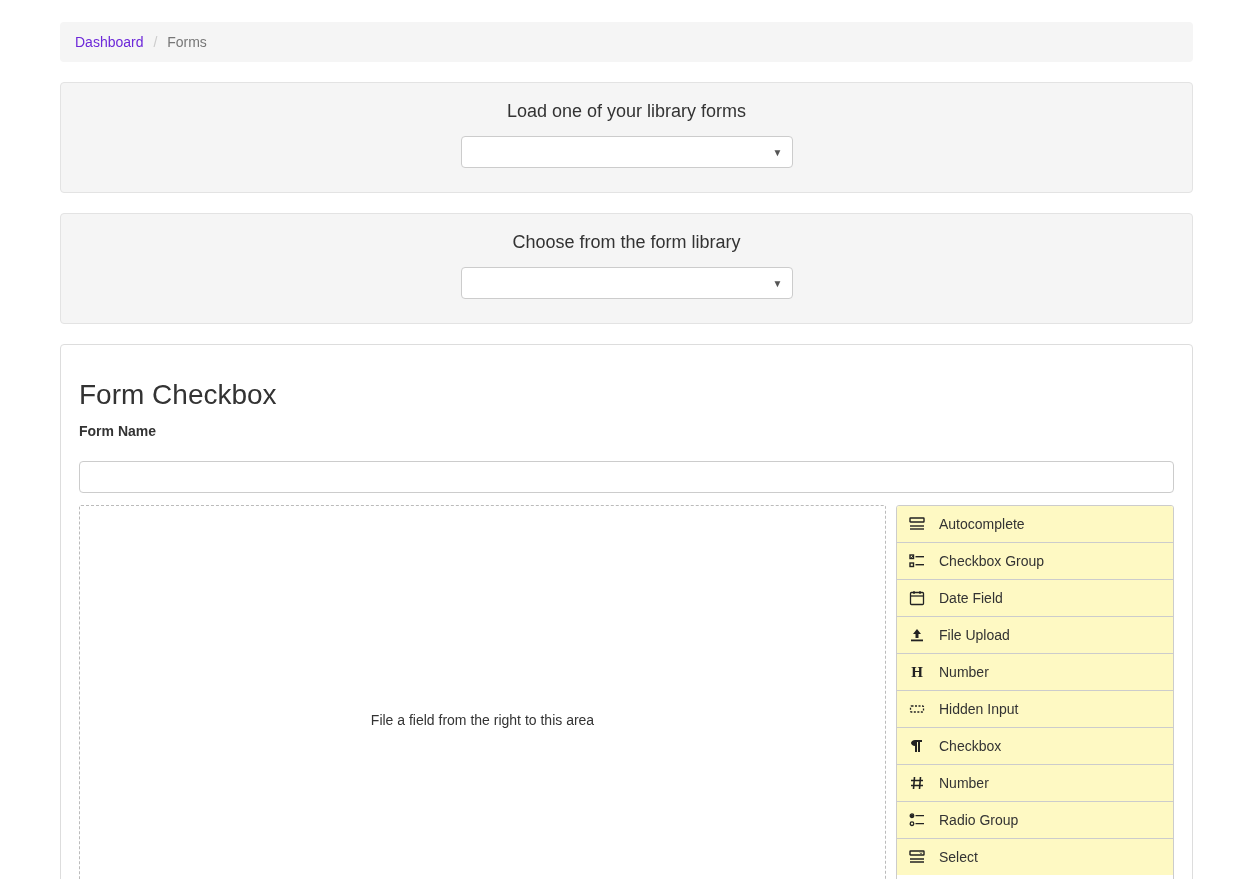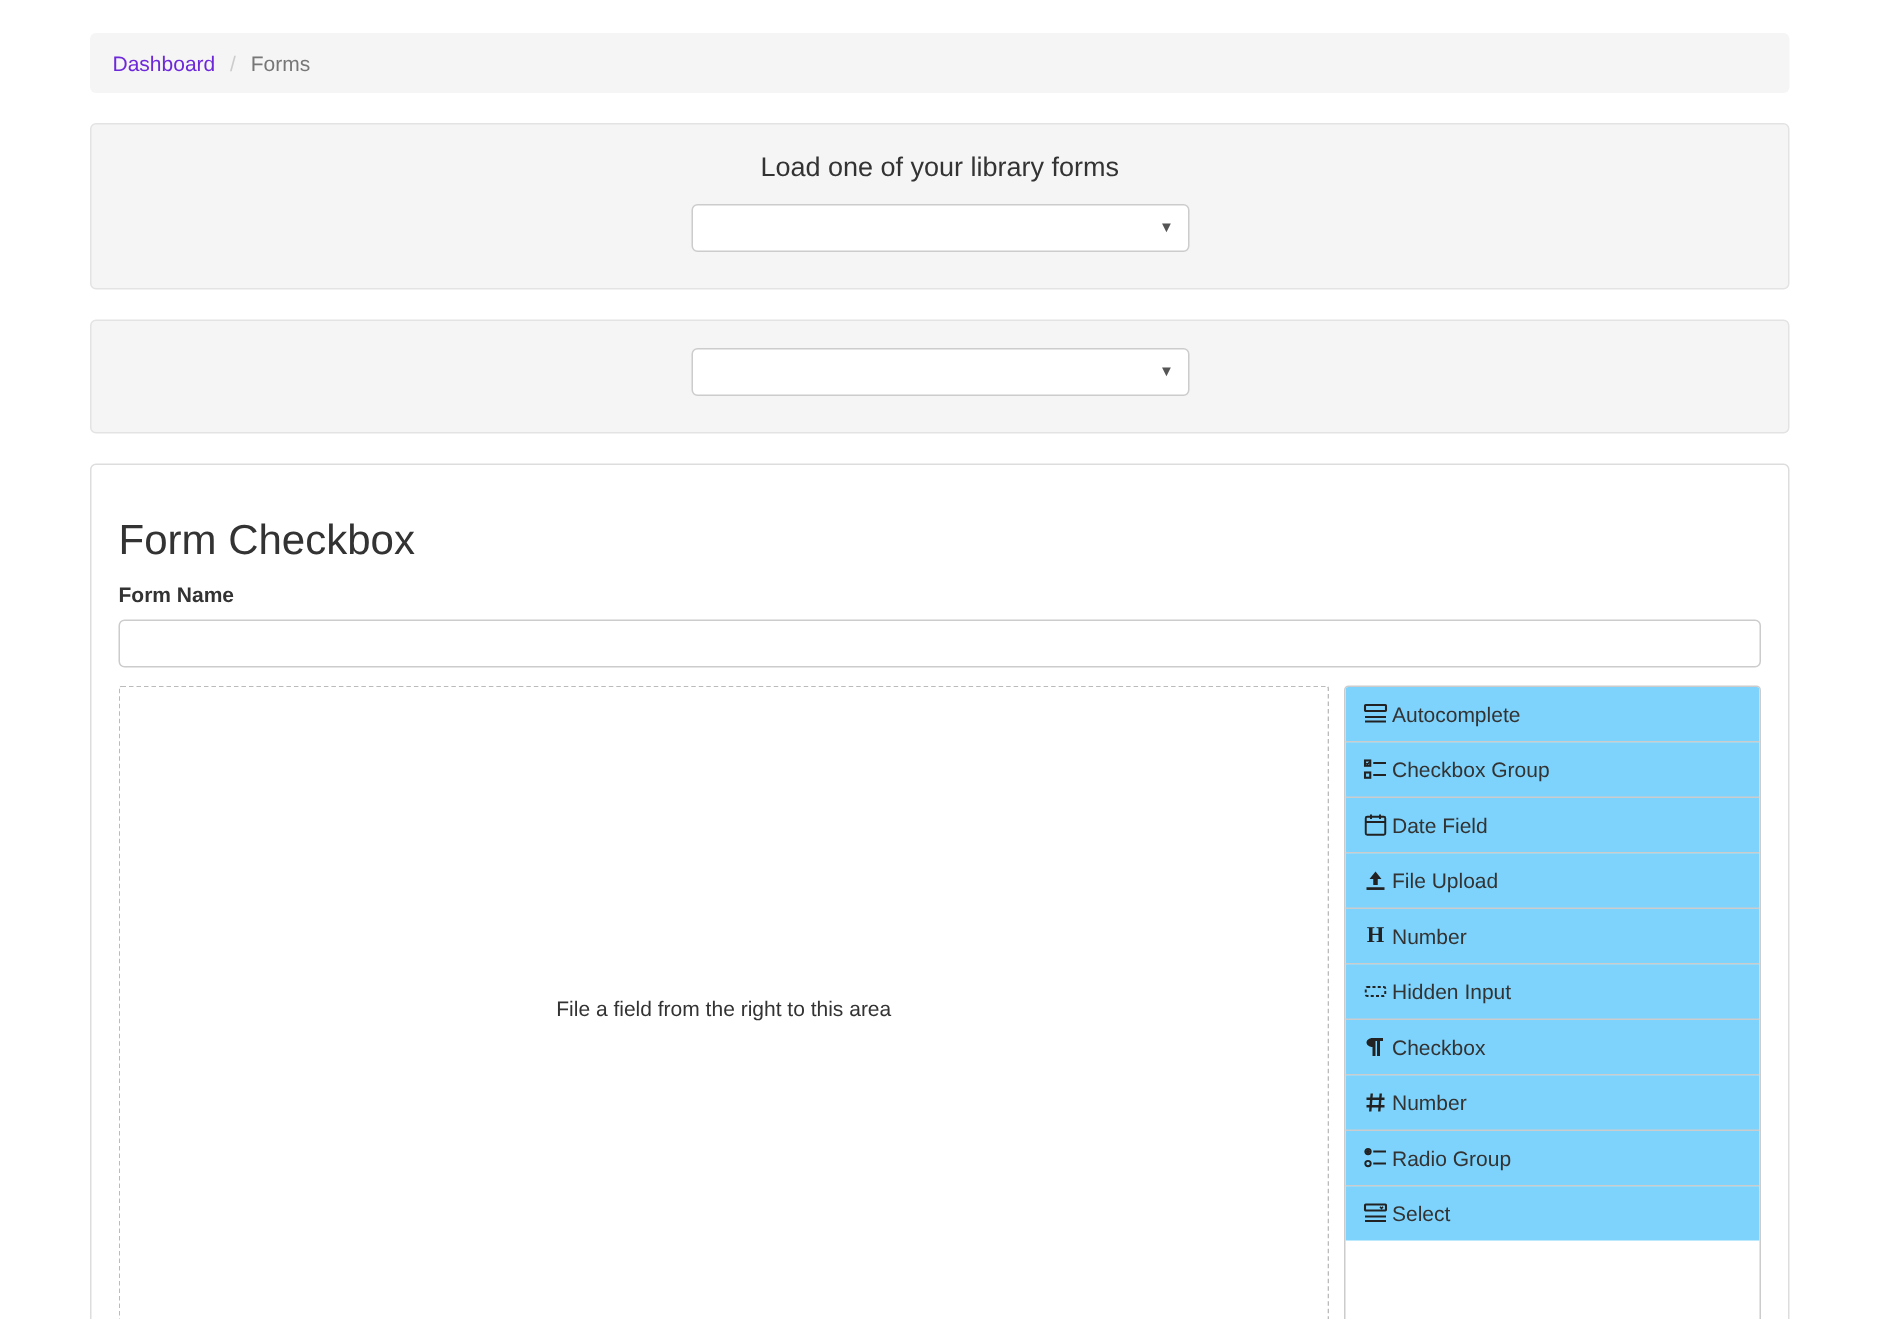--- a/index.html
+++ b/index.html
@@ -64,21 +64,21 @@
   }
   .panel h2 {
     font-size: 28px;
     font-weight: 500;
     color: #333;
     margin: 16px 0 12px 0;
   }
   .form-label {
     font-size: 14px;
     font-weight: 700;
-    margin-bottom: 9px;
+    margin-bottom: 22px;
     display: block;
   }
   .text-input {
     width: 100%;
     height: 32px;
     border: 1px solid #ccc;
     border-radius: 4px;
     padding: 6px 10px;
     font-size: 14px;
     margin-bottom: 12px;
@@ -97,27 +97,27 @@
   }
   .palette {
     width: 278px;
     border: 1px solid #ccc;
     border-radius: 3px;
     overflow: hidden;
   }
   .palette-item {
     display: flex;
     align-items: center;
-    gap: 3px;
+    gap: 14px;
     padding: 10px 12px;
     border-bottom: 1px solid #ccc;
     cursor: move;
     font-size: 14px;
     color: #333;
-    background: #7dd3fc;
+    background: #fef9c3;
   }
   .palette-item:last-child { border-bottom: none; }
   .palette-item .ico {
     width: 16px;
     height: 16px;
     display: inline-flex;
     align-items: center;
     justify-content: center;
     color: #222;
     flex-shrink: 0;
@@ -136,20 +136,21 @@
 
 <div class="well">
   <div class="well-title">Load one of your library forms</div>
   <div class="select-wrap">
     <select class="select" value=""><option></option></select>
     <span class="select-caret">▼</span>
   </div>
 </div>
 
 <div class="well">
+  <div class="well-title">Choose from the form library</div>
   <div class="select-wrap">
     <select class="select" value=""><option></option></select>
     <span class="select-caret">▼</span>
   </div>
 </div>
 
 <div class="panel">
   <h2>Form Checkbox</h2>
   <label class="form-label">Form Name</label>
   <input type="text" class="text-input" value="" style="">

